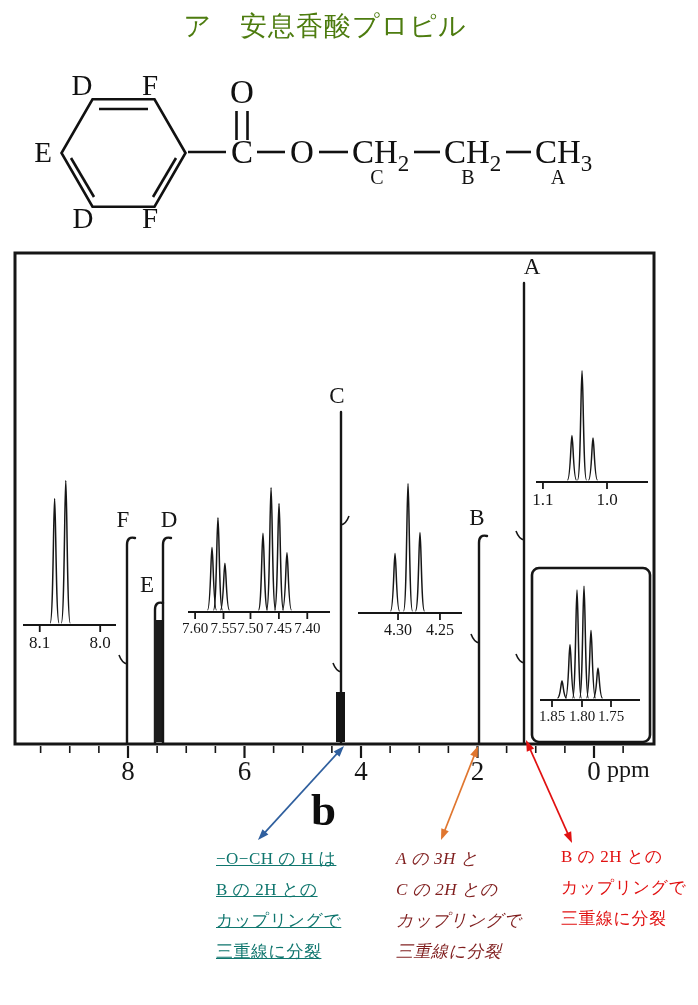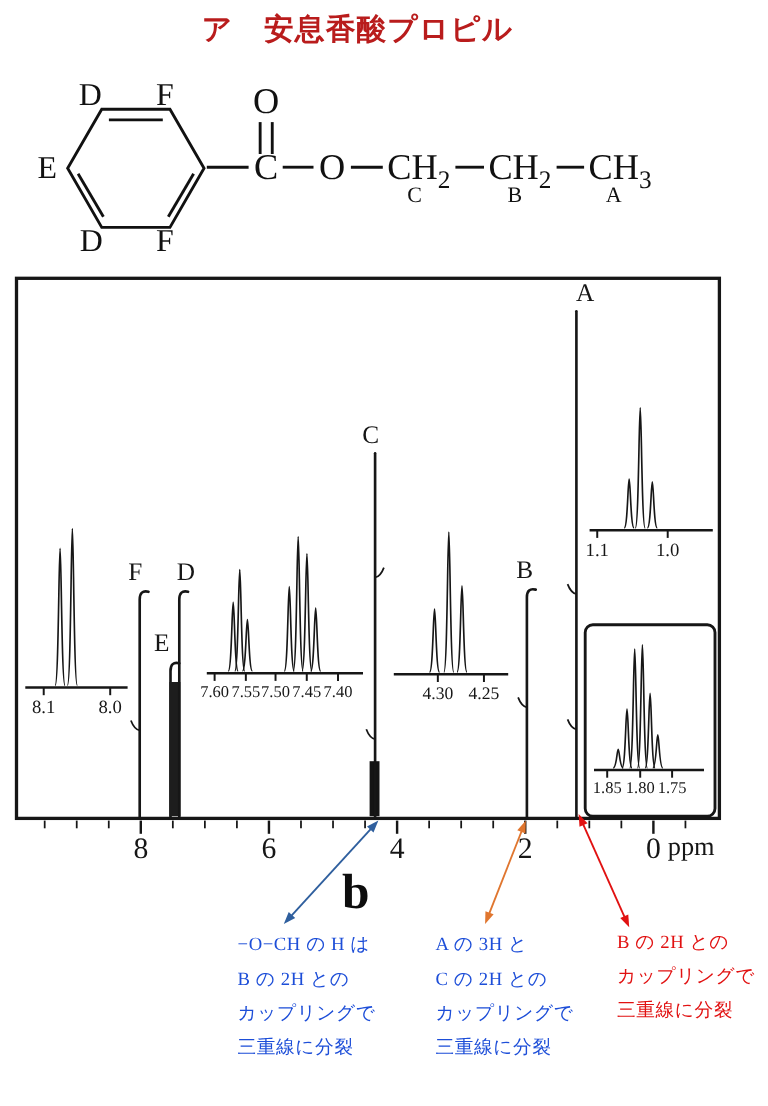--- a/index.html
+++ b/index.html
@@ -6,22 +6,22 @@
   body{
     position:relative;
     width:698px;height:1005px;
     background:#ffffff;
     font-family:"Liberation Serif","DejaVu Serif",serif;
     color:#111;
     overflow:hidden;
   }
   #page-title{
     position:absolute;left:0;top:8px;width:650px;
-    text-align:center;font-size:27px;font-weight:bold;
-    letter-spacing:1px;color:#b91c1c;
+    text-align:center;font-size:27px;font-weight:normal;
+    letter-spacing:1px;color:#4d7c0f;
   }
   #figure-svg{position:absolute;left:0;top:0;}
   .ring-label{font-size:29px;fill:#111;}
   .formula{font-size:33px;fill:#111;}
   .formula .sub{font-size:23px;}
   .chain-label{font-size:20px;fill:#111;}
   .peak-label{font-size:23px;fill:#161616;}
   .tick-label{fill:#161616;}
   .axis-label{font-size:27px;fill:#161616;}
   .ppm-label{font-size:24px;fill:#161616;}
@@ -221,28 +221,28 @@
       <g>
         <line x1="528.8544798142259" y1="746.3915526275058" x2="569.1455201857741" y2="836.6084473724942" stroke="#e11111" stroke-width="1.7"></line>
         <polygon points="526,740 534.137926923787,748.4127370922372 526.8332953494945,751.6749997370669" fill="#e11111"></polygon>
         <polygon points="572,843 563.862073076213,834.5872629077628 571.1667046505055,831.3250002629331" fill="#e11111"></polygon>
       </g>
     </g>
 </svg>
 
 <div id="sub-label">b</div>
 
-<div class="ann" id="ann-blue" style="left: 216px; top: 843px; color: #1d4ed8;">
+<div class="ann" id="ann-blue" style="left: 216px; top: 843px; color: #0f766e; text-decoration: underline;">
   <div>−O−CH の H は</div>
   <div>B の 2H との</div>
   <div>カップリングで</div>
   <div>三重線に分裂</div>
 </div>
 
-<div class="ann" id="ann-orange" style="left: 396px; top: 843px; color: #1d4ed8;">
+<div class="ann" id="ann-orange" style="left: 396px; top: 843px; color: #7f1d1d; font-style: italic;">
   <div>A の 3H と</div>
   <div>C の 2H との</div>
   <div>カップリングで</div>
   <div>三重線に分裂</div>
 </div>
 
 <div class="ann" id="ann-red" style="left: 561px; top: 841px; color: rgb(225, 17, 17);">
   <div>B の 2H との</div>
   <div>カップリングで</div>
   <div>三重線に分裂</div>

